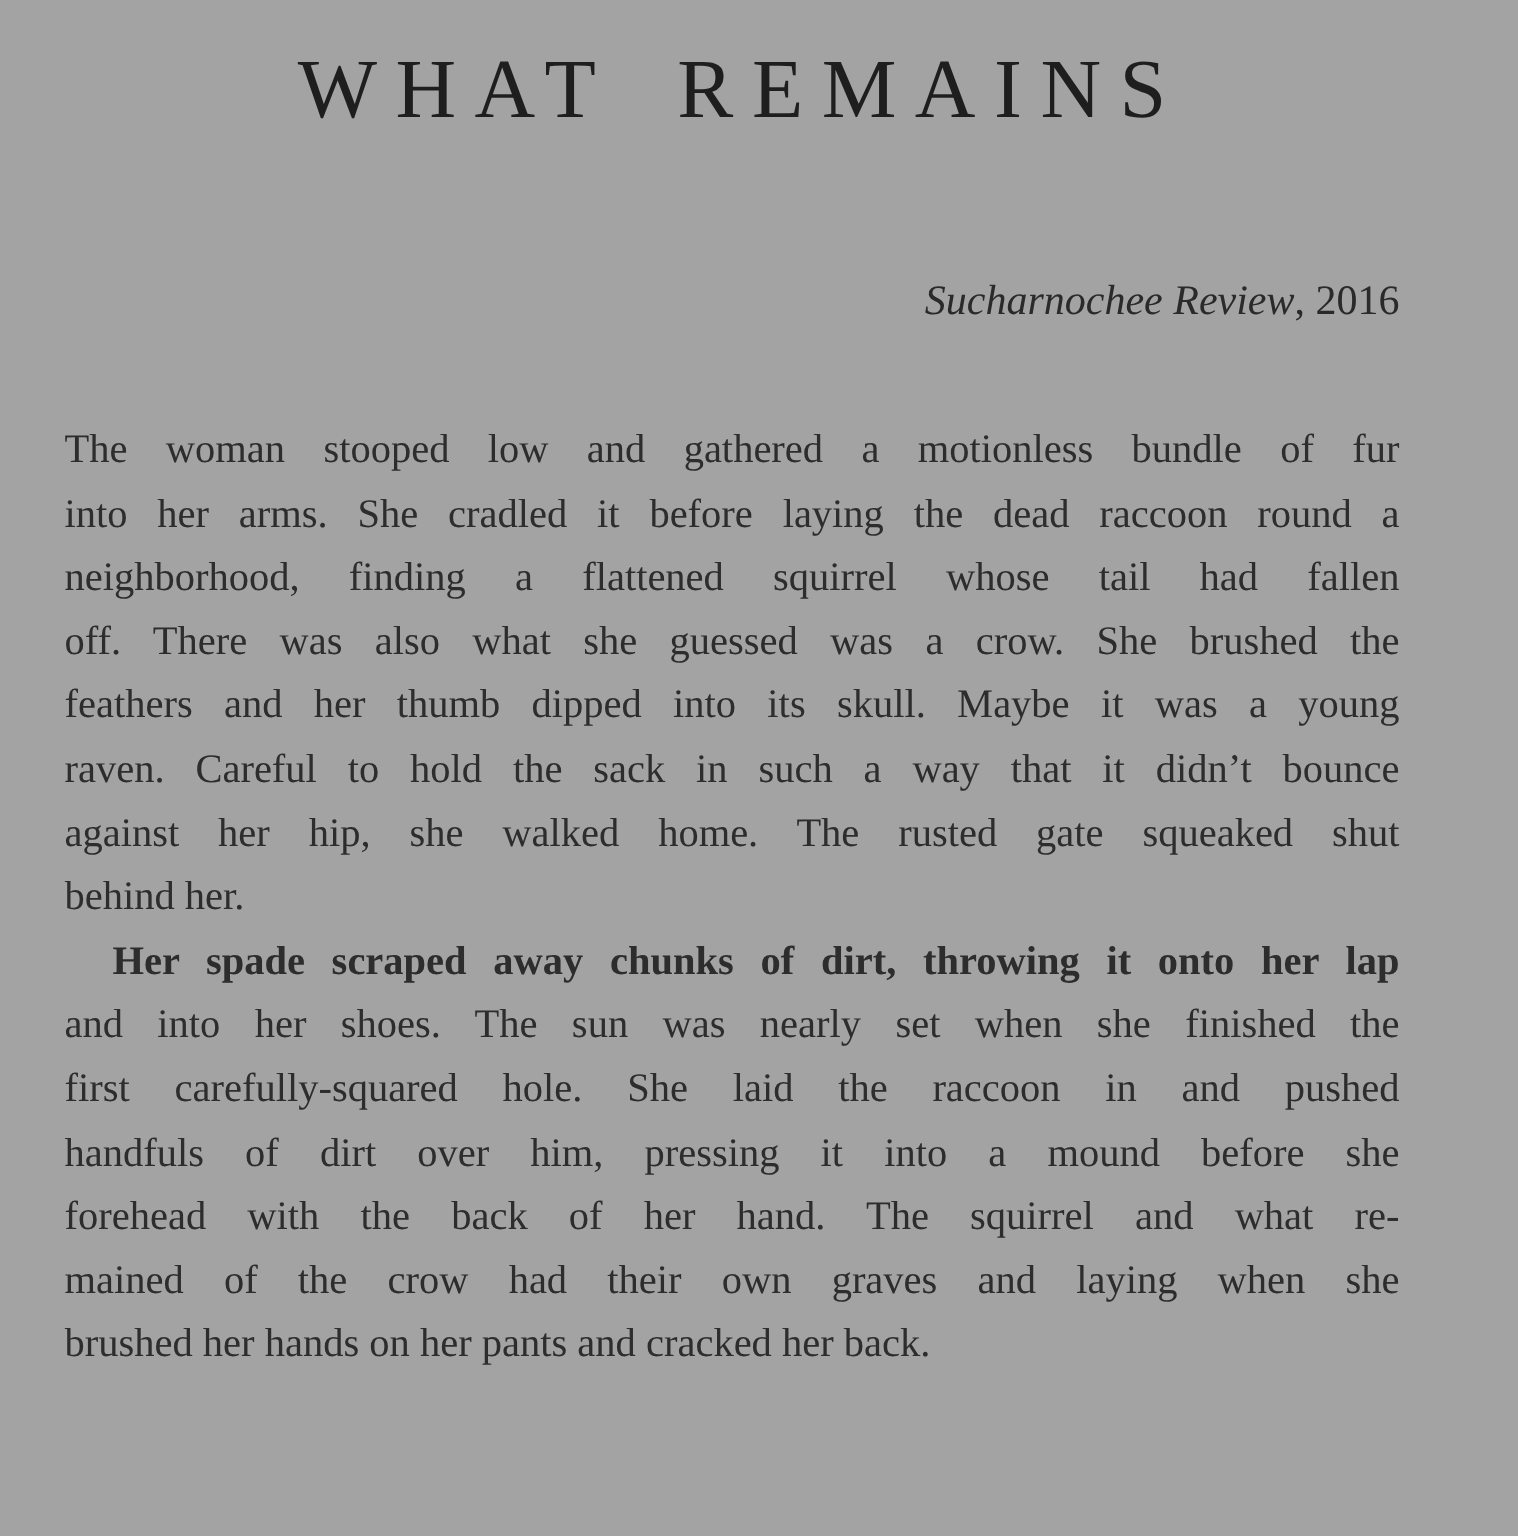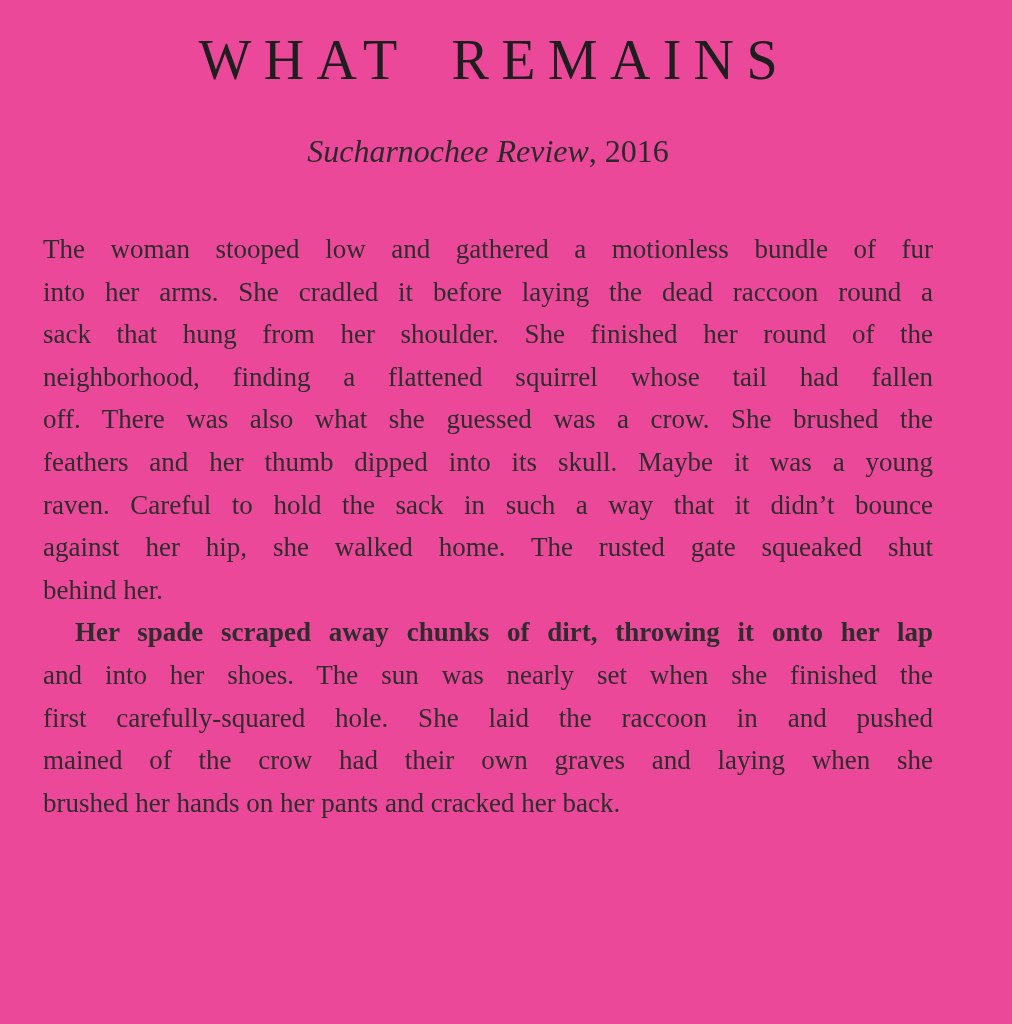--- a/index.html
+++ b/index.html
@@ -25,24 +25,24 @@
     font-weight: 400;
     letter-spacing: 0.22em;
     word-spacing: 0.30em;
     text-align: center;
     color: #1e1e1e;
     
     padding-left: 0.22em;
     white-space: nowrap;
   }
   .subtitle {
-    margin-top: 44px;
-    font-size: 32px;
+    margin-top: 94px;
+    font-size: 28px;
     line-height: 34px;
-    text-align: center;
+    text-align: right;
     color: #2a2a2a;
   }
   .subtitle .pub-name {
     font-style: italic;
   }
   .story-body {
     margin-top: 60px;
     font-size: 27px;
     line-height: 42.6px;
     color: #2d2d2d;
@@ -62,40 +62,41 @@
     text-align-last: left;
   }
   .line.indented {
     text-indent: 32px;
     font-weight: bold;
   }
 </style>
 </head>
 <body>
 
-<div class="page" style="background: #ec4899;">
+<div class="page" style="background: #a3a3a3;">
   <h1 class="title" style="color: rgb(30, 30, 30);">WHAT REMAINS</h1>
 
   <div class="subtitle">
     <span class="pub-name">Sucharnochee Review</span><span>, 2016</span>
   </div>
 
   <div class="story-body" style="color: rgb(45, 45, 45);">
       <div class="paragraph">
         <div class="line">The woman stooped low and gathered a motionless bundle of fur</div>
         <div class="line">into her arms. She cradled it before laying the dead raccoon round a</div>
-        <div class="line">sack that hung from her shoulder. She finished her round of the</div>
         <div class="line">neighborhood, finding a flattened squirrel whose tail had fallen</div>
         <div class="line">off. There was also what she guessed was a crow. She brushed the</div>
         <div class="line">feathers and her thumb dipped into its skull. Maybe it was a young</div>
         <div class="line">raven. Careful to hold the sack in such a way that it didn’t bounce</div>
         <div class="line">against her hip, she walked home. The rusted gate squeaked shut</div>
         <div class="line last-line">behind her.</div>
       </div>
       <div class="paragraph">
         <div class="line indented">Her spade scraped away chunks of dirt, throwing it onto her lap</div>
         <div class="line">and into her shoes. The sun was nearly set when she finished the</div>
         <div class="line">first carefully-squared hole. She laid the raccoon in and pushed</div>
+        <div class="line">handfuls of dirt over him, pressing it into a mound before she</div>
+        <div class="line">forehead with the back of her hand. The squirrel and what re-</div>
         <div class="line">mained of the crow had their own graves and laying when she</div>
         <div class="line last-line">brushed her hands on her pants and cracked her back.</div>
       </div>
     </div>
 </div>
 
 </body></html>

